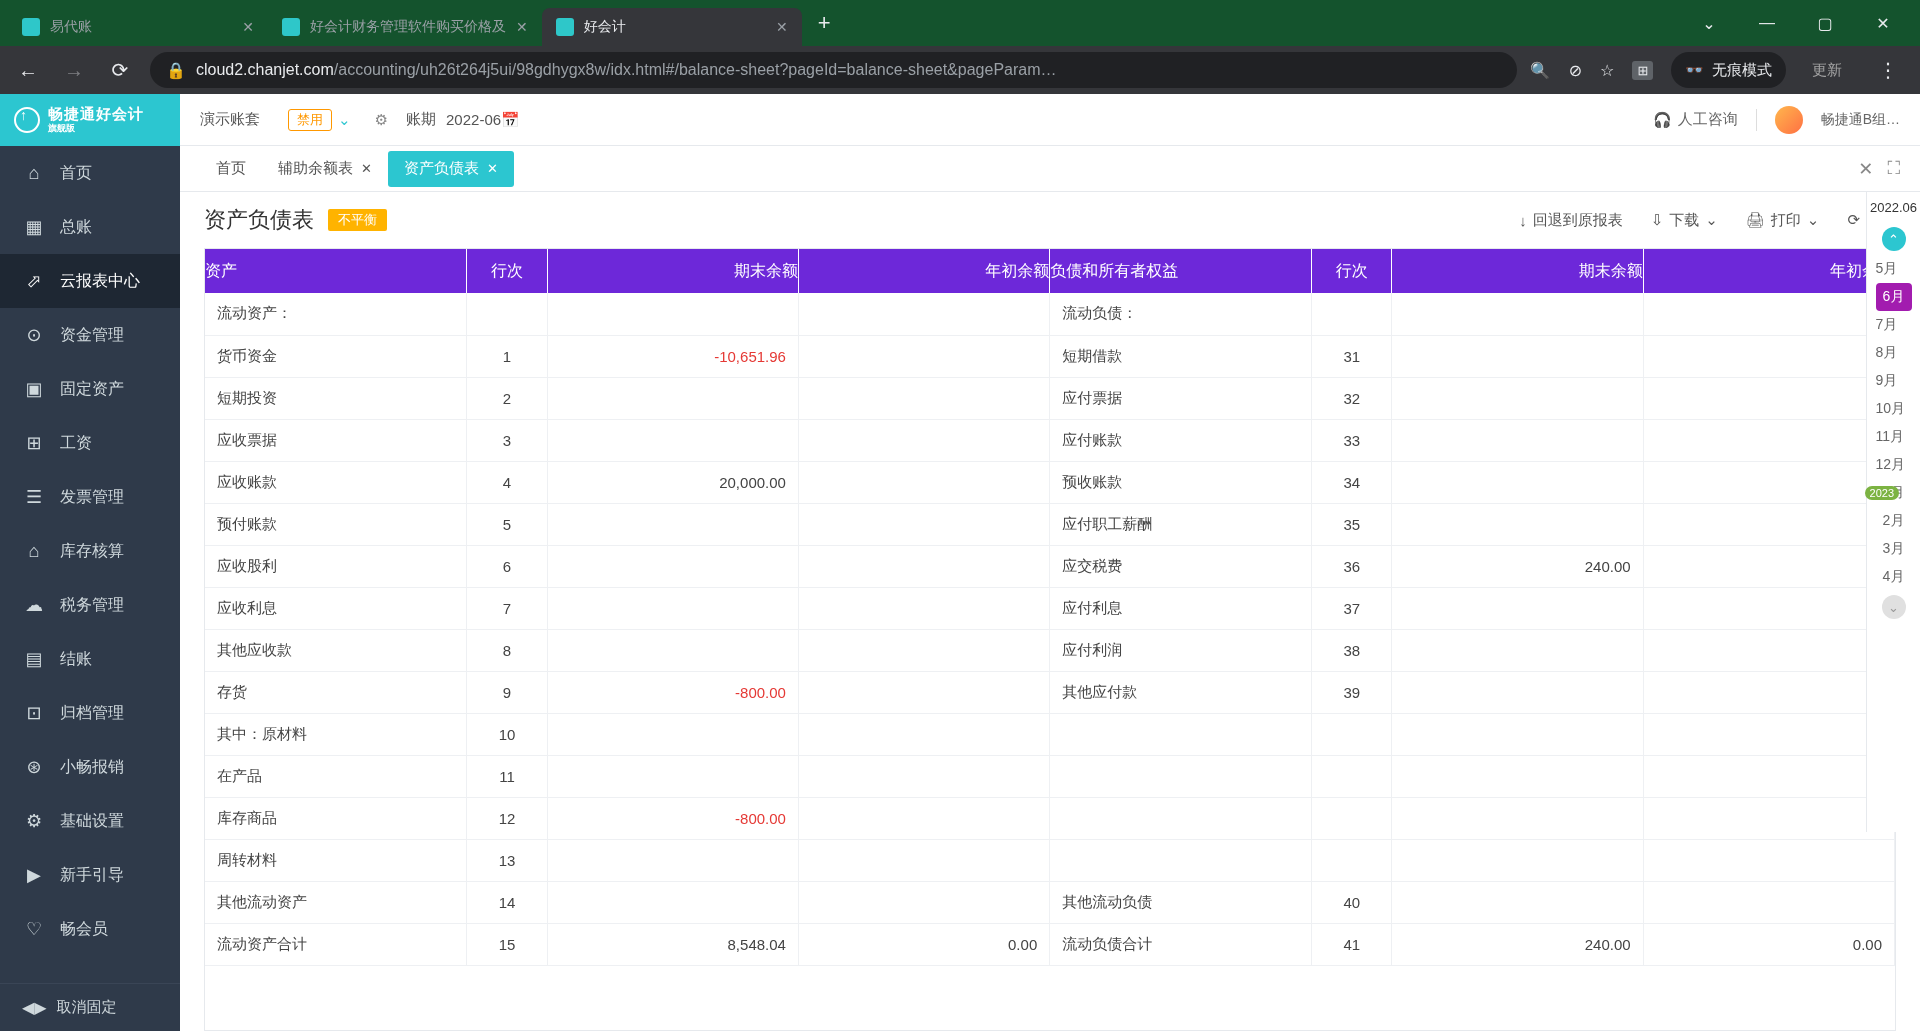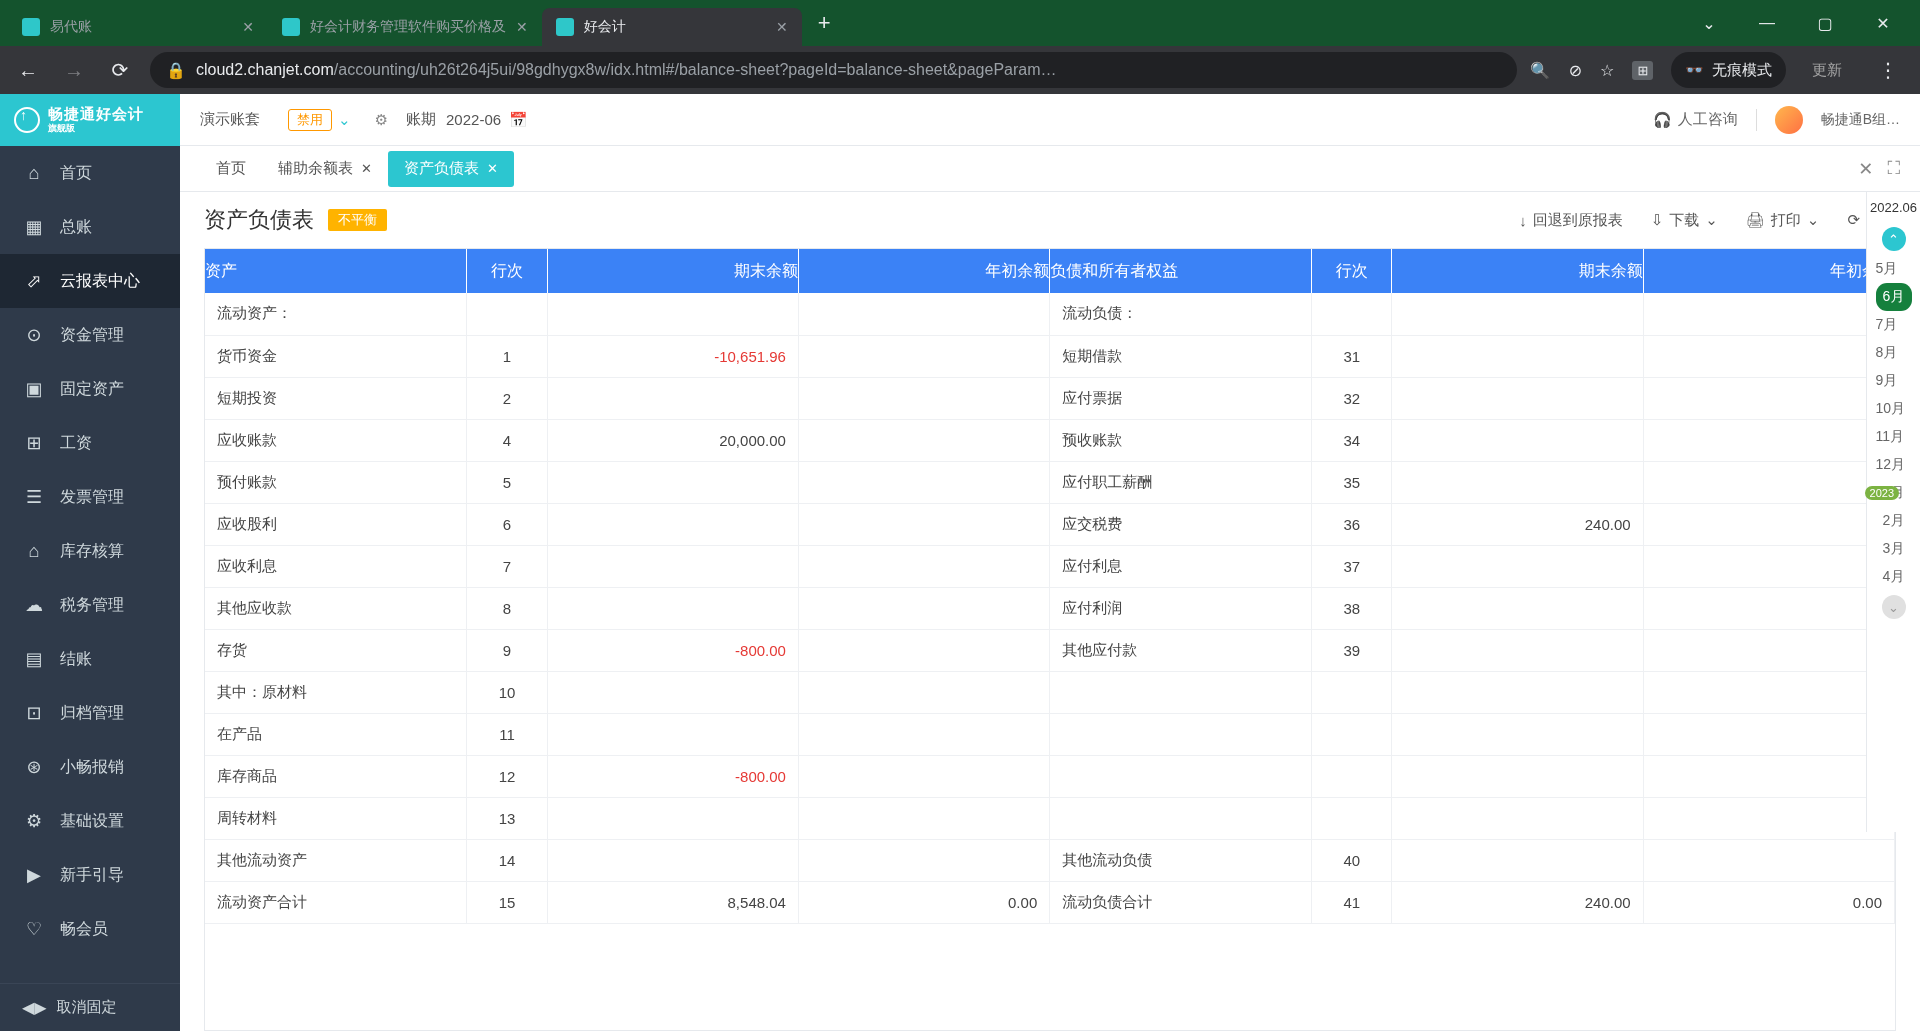--- a/index.html
+++ b/index.html
@@ -44,21 +44,21 @@
 .sidebar-footer .icon { margin-right: 10px; font-size: 16px; }
 
 
 .main { flex: 1; display: flex; flex-direction: column; background: #fff; position: relative; }
 .topbar { height: 52px; border-bottom: 1px solid #e6e9ed; display: flex; align-items: center; padding: 0 20px; font-size: 15px; color: #555; }
 .topbar .account { margin-right: 28px; }
 .topbar .disable-tag { border: 1px solid #ff9800; color: #ff9800; padding: 1px 8px; border-radius: 3px; font-size: 13px; margin-right: 6px; }
 .topbar .chev { color: #2cc6d0; margin-right: 24px; }
 .topbar .gear { margin-right: 18px; color: #888; }
 .topbar .period-lbl { margin-right: 10px; }
-.topbar .period-val { margin-right: 8px; }
+.topbar .period-val { }
 .topbar .cal { color: #2cc6d0; }
 .topbar-right { margin-left: auto; display: flex; align-items: center; gap: 18px; }
 .headset { display: flex; align-items: center; gap: 6px; color: #666; }
 .avatar { width: 28px; height: 28px; border-radius: 50%; background: linear-gradient(135deg,#ffb74d,#ff7043); }
 .user-lbl { color: #666; font-size: 14px; }
 
 
 .tabs-row { height: 46px; display: flex; align-items: center; padding: 0 20px; border-bottom: 1px solid #e6e9ed; position: relative; }
 .page-tab { height: 36px; display: flex; align-items: center; padding: 0 16px; font-size: 15px; color: #555; cursor: pointer; border-radius: 3px; }
 .page-tab.active { background: #2cc6d0; color: #fff; }
@@ -69,36 +69,36 @@
 .title-row { height: 56px; display: flex; align-items: center; padding: 0 24px; }
 .page-title { font-size: 22px; color: #333; margin-right: 14px; }
 .unbalanced { background: #ffb300; color: #fff; font-size: 13px; padding: 2px 10px; border-radius: 2px; }
 .toolbar { margin-left: auto; display: flex; align-items: center; gap: 28px; font-size: 15px; color: #555; }
 .toolbar .tool { display: flex; align-items: center; gap: 6px; cursor: pointer; }
 
 
 .table-wrap { flex: 1; padding: 0 24px; overflow: hidden; position: relative; }
 .table-scroll { height: 100%; overflow-y: auto; border: 1px solid #e6e9ed; }
 table { width: 100%; border-collapse: collapse; table-layout: fixed; }
-thead th { background: #3b82f6; color: #fff; font-weight: normal; font-size: 16px; height: 44px; border-right: 1px solid rgba(255,255,255,0.2); position: sticky; top: 0; }
+thead th { background: #6d28d9; color: #fff; font-weight: normal; font-size: 16px; height: 44px; border-right: 1px solid rgba(255,255,255,0.2); position: sticky; top: 0; }
 tbody td { height: 42px; border-bottom: 1px solid #eef0f3; border-right: 1px solid #eef0f3; font-size: 15px; color: #444; padding: 0 12px; }
 .col-asset { width: 248px; text-align: left; }
 .col-row { width: 76px; text-align: center; }
 .col-end { width: 238px; text-align: right; }
 .col-begin { width: 238px; text-align: right; }
 .col-liab { width: 248px; text-align: left; }
 .neg { color: #e53935; }
 .scroll-r { position: absolute; right: 4px; top: 0; width: 20px; height: 44px; background: #f2f4f6; color: #999; display: flex; align-items: center; justify-content: center; font-size: 13px; z-index: 5; }
 
 
 .month-rail { position: absolute; right: 0; top: 98px; width: 54px; background: #fff; border-left: 1px solid #e6e9ed; display: flex; flex-direction: column; align-items: center; padding: 8px 0; font-size: 14px; color: #666; height: 640px; z-index: 10; }
 .year-lbl { font-size: 13px; color: #333; margin-bottom: 8px; cursor: pointer; }
 .rail-btn { width: 24px; height: 24px; border-radius: 50%; background: #2cc6d0; color: #fff; display: flex; align-items: center; justify-content: center; font-size: 13px; margin: 4px 0; cursor: pointer; }
 .month-item { padding: 5px 0; cursor: pointer; font-size: 14px; }
-.month-item.active { background: #15803d; color: #fff; border-radius: 11px; width: 36px; text-align: center; }
+.month-item.active { background: #a21caf; color: #fff; border-radius: 4px; width: 36px; text-align: center; }
 .year-badge { background: #7cb342; color: #fff; font-size: 11px; padding: 1px 5px; border-radius: 8px; position: absolute; left: -18px; }
 .month-wrap { position: relative; display: flex; align-items: center; }
 </style>
 </head>
 <body>
 
 <div class="browser-tabs">
   <div class="browser-tab">
     <div class="favicon teal"></div>
     <span class="title">易代账</span>
@@ -330,20 +330,30 @@
                 <td class="col-asset">短期投资</td>
                 <td class="col-row">2</td>
                 <td class="col-end "></td>
                 <td class="col-begin"></td>
                 <td class="col-liab">应付票据</td>
                 <td class="col-row">32</td>
                 <td class="col-end"></td>
                 <td class="col-begin"></td>
               </tr>
               <tr>
+                <td class="col-asset">应收票据</td>
+                <td class="col-row">3</td>
+                <td class="col-end "></td>
+                <td class="col-begin"></td>
+                <td class="col-liab">应付账款</td>
+                <td class="col-row">33</td>
+                <td class="col-end"></td>
+                <td class="col-begin"></td>
+              </tr>
+              <tr>
                 <td class="col-asset">应收账款</td>
                 <td class="col-row">4</td>
                 <td class="col-end ">20,000.00</td>
                 <td class="col-begin"></td>
                 <td class="col-liab">预收账款</td>
                 <td class="col-row">34</td>
                 <td class="col-end"></td>
                 <td class="col-begin"></td>
               </tr>
               <tr>

